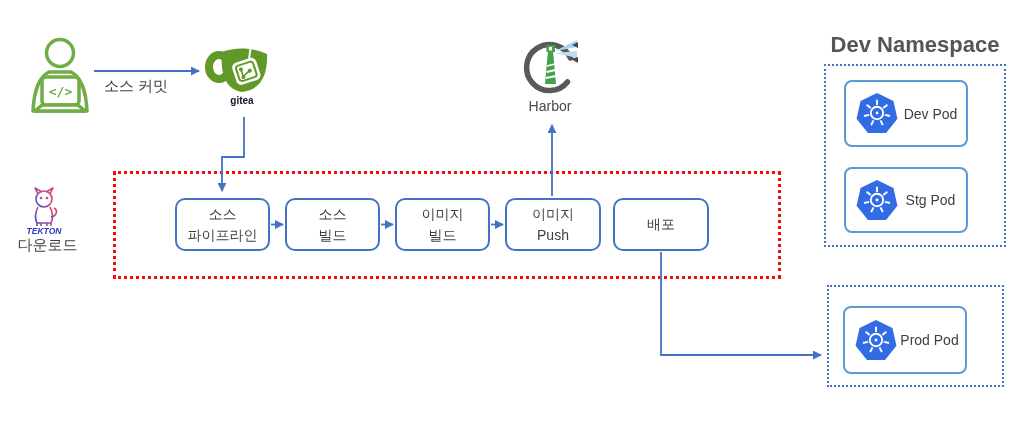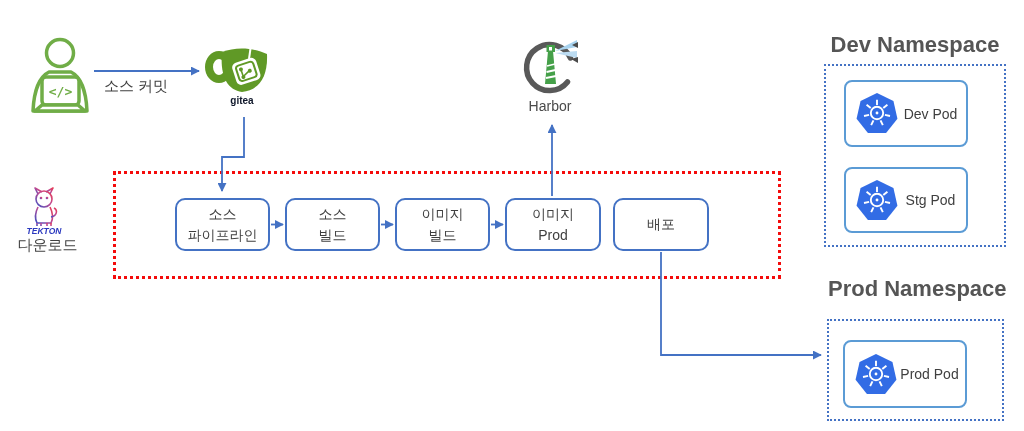--- a/index.html
+++ b/index.html
@@ -31,21 +31,21 @@
   .step-3 { left:395px; width:95px; }
   .step-4 { left:505px; width:96px; }
   .step-5 { left:613px; width:96px; }
 
   
   .ns-title { position:absolute; font-size:22px; font-weight:bold; color:#555; z-index:3; }
   .ns-title-dev  { left:824px; top:32px; width:182px; text-align:center; }
   .ns-title-prod { left:828px; top:276px; }
   .ns-box { position:absolute; border:2px dotted #4472c4; background:#fff; z-index:2; }
   .ns-box-dev  { left:824px; top:64px;  width:182px; height:183px; }
-  .ns-box-prod { left:827px; top:319px; width:177px; height:102px; }
+  .ns-box-prod { left:827px; top:285px; width:177px; height:102px; }
 
   .pod { position:absolute; width:124px; background:#fff; border:2px solid #5b9bd5;
          border-radius:8px; display:flex; align-items:center; }
   .pod .pod-label { flex:1; text-align:center; font-size:14px; color:#3f3f3f; padding-right:4px; }
   .pod .k8s { margin-left:9px; flex:0 0 auto; }
   .pod-dev  { left:18px; top:14px;  height:67px; }
   .pod-stg  { left:18px; top:101px; height:66px; }
   .pod-prod { left:14px; top:19px;  height:68px; }
 
   .icon-wrap { position:absolute; z-index:3; }
@@ -157,21 +157,21 @@
   <div class="step step-2">
     <div>소스</div>
     <div>빌드</div>
   </div>
   <div class="step step-3">
     <div>이미지</div>
     <div>빌드</div>
   </div>
   <div class="step step-4">
     <div>이미지</div>
-    <div>Prod</div>
+    <div>Push</div>
   </div>
   <div class="step step-5">
     <div>배포</div>
     <div></div>
   </div>
 
   <div class="ns-title ns-title-dev">Dev Namespace</div>
   <div class="ns-box ns-box-dev">
     <div class="pod pod-dev">
       <svg class="k8s" width="44" height="43" viewBox="0 0 46 45">
@@ -202,21 +202,20 @@
           <line x1="16.9" y1="34.6" x2="19.3" y2="29.7"></line>
             <line x1="9.4" y1="25.1" x2="14.7" y2="23.9"></line>
           <line x1="12.1" y1="13.3" x2="16.4" y2="16.7"></line>
         </g>
         <circle cx="23" cy="22" r="1.5" fill="#ffffff"></circle>
       </svg>
       <div class="pod-label">Stg Pod</div>
     </div>
   </div>
 
-  <div class="ns-title ns-title-prod">Prod Namespace</div>
   <div class="ns-box ns-box-prod">
     <div class="pod pod-prod">
       <svg class="k8s" width="44" height="43" viewBox="0 0 46 45">
         <polygon points="23,1 40.2,9.3 44.4,27.9 32.5,42.8 13.5,42.8 1.6,27.9 5.8,9.3" fill="#326ce5"></polygon>
         <g stroke="#ffffff" stroke-width="2" fill="none">
           <circle cx="23" cy="22" r="6.5"></circle>
           <line x1="23" y1="8" x2="23" y2="13.5"></line>
             <line x1="33.9" y1="13.3" x2="29.6" y2="16.7"></line>
           <line x1="36.6" y1="25.1" x2="31.3" y2="23.9"></line>
             <line x1="29.1" y1="34.6" x2="26.7" y2="29.7"></line>

